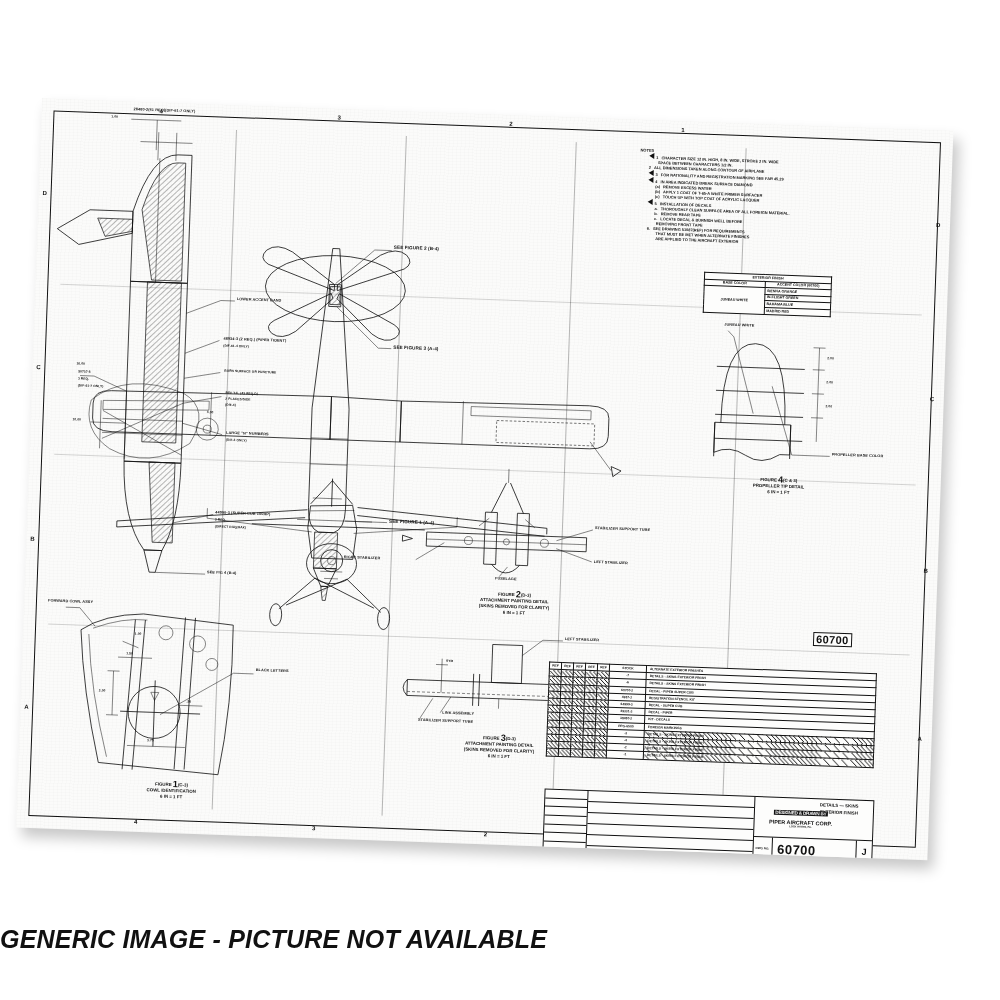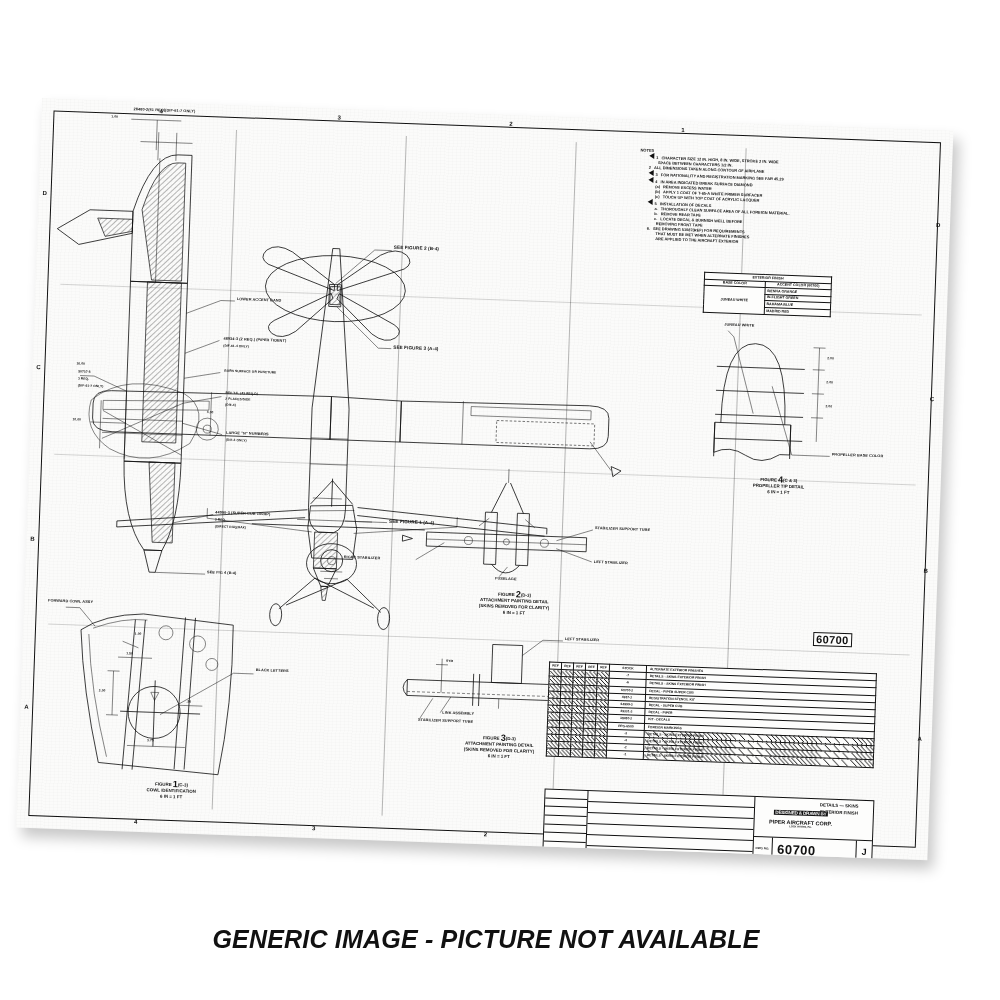--- a/index.html
+++ b/index.html
@@ -149,21 +149,21 @@
 
   
   #num-tag{
     position:absolute;left:790px;top:506px;border:1.2px solid #111;
     background:#fdfdfc;padding:0 2px;font-size:11px;font-weight:600;color:#111;
     letter-spacing:.4px;
   }
 
   
   #watermark{
-    position:absolute;left:0;top:925px;width:972px;text-align:center;
+    position:absolute;left:0;top:925px;width:972px;text-align:left;
     font-family:"Liberation Sans", sans-serif;
     font-style:italic;font-weight:600;font-size:25px;color:#111;
     letter-spacing:.2px;
   }
 
   svg{position:absolute;left:0;top:0;overflow:visible;}
   .st{fill:none;stroke:#111;stroke-width:.8;}
   .st-t{fill:none;stroke:#111;stroke-width:.5;}
   .fill-h{fill:url(#hatch);stroke:#111;stroke-width:.7;}
   .dash{fill:none;stroke:#111;stroke-width:.55;stroke-dasharray:2.5 1.8;}

